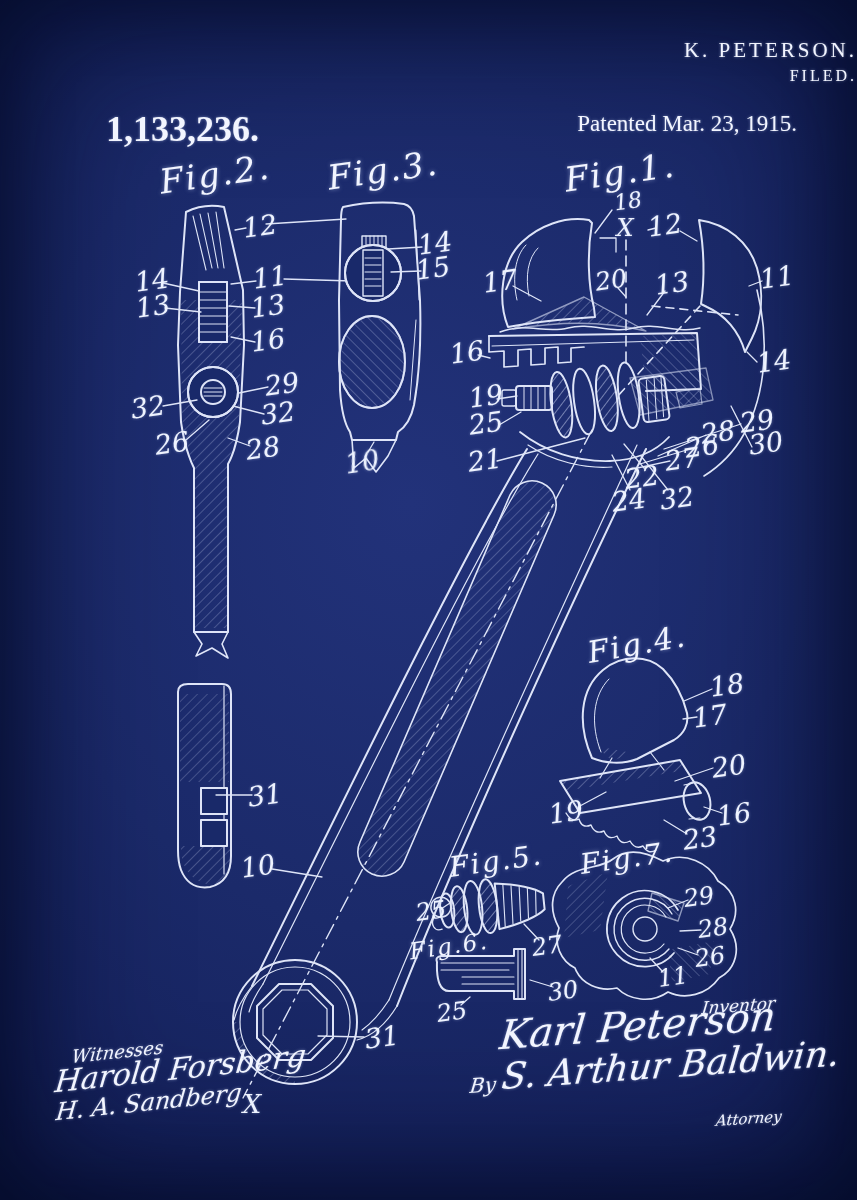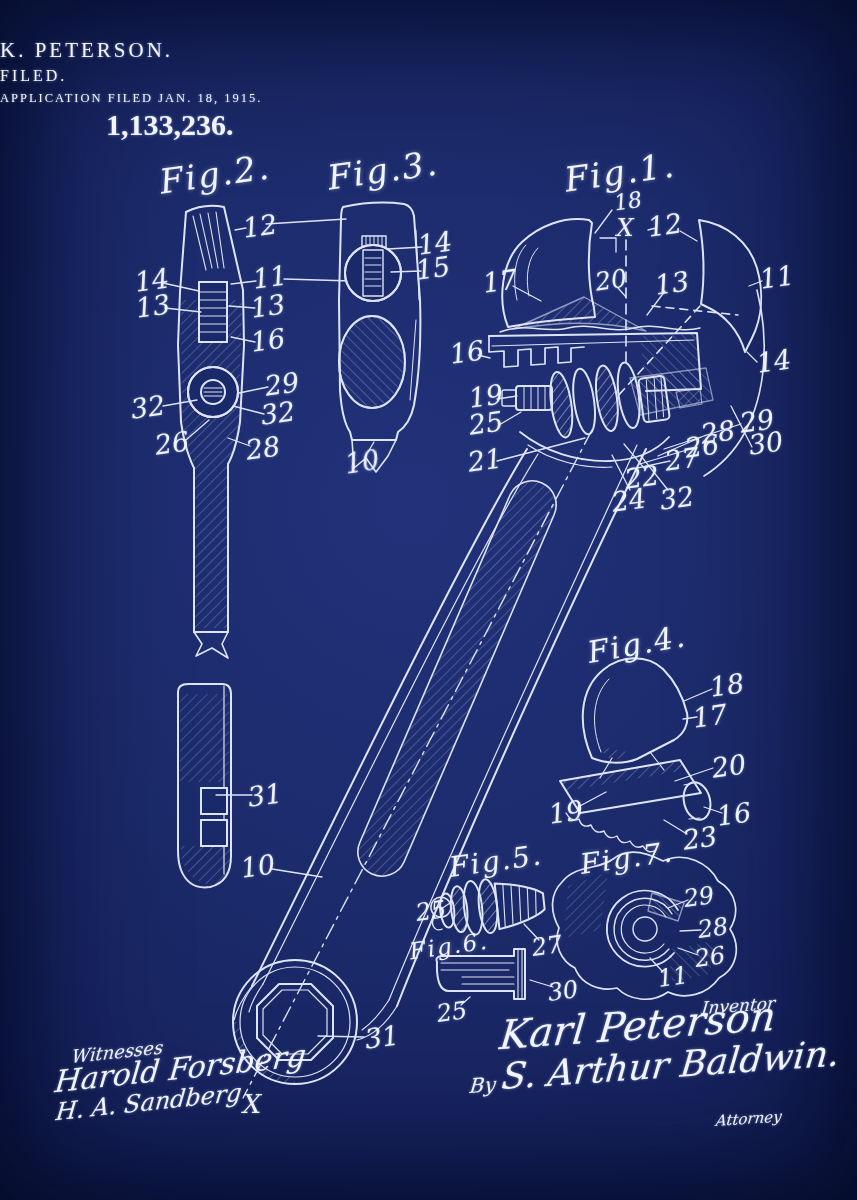--- a/index.html
+++ b/index.html
@@ -6,21 +6,21 @@
   .poster{
     position:relative;width:857px;height:1200px;overflow:hidden;
     background:
       radial-gradient(ellipse 110% 85% at 48% 42%, #22327a 0%, #1b2a6a 42%, #16235f 68%, #0e1946 100%);
     font-family:"Liberation Serif", serif;
   }
   .vignette{position:absolute;inset:0;pointer-events:none;
     box-shadow:inset 0 0 140px 30px rgba(2,6,30,.65), inset 0 0 60px 10px rgba(2,6,30,.35);}
   .art{position:absolute;left:0;top:0;}
   .txt{position:absolute;color:#f2f5ff;text-shadow:0 0 3px rgba(205,220,255,.5);white-space:nowrap;}
-  .center{left:0;right:0;text-align:left;}
+  .center{left:0;right:0;text-align:right;}
   .caps{letter-spacing:3px;}
   .plabel{position:absolute;color:#eef3ff;font-family:"DejaVu Serif",serif;font-style:italic;
     text-shadow:0 0 3px rgba(205,220,255,.45);white-space:nowrap;z-index:5;}
   .figlabel{position:absolute;color:#f2f5ff;font-family:"DejaVu Serif",serif;font-style:italic;
     letter-spacing:2px;text-shadow:0 0 4px rgba(205,220,255,.5);white-space:nowrap;z-index:5;}
   .script{font-family:"DejaVu Serif",serif;font-style:italic;transform-origin:left center;}
   .sig1{transform:rotate(-6deg) skewX(-12deg);}
   .sig2{transform:rotate(-4deg) skewX(-10deg);}
 </style>
 </head>
@@ -173,22 +173,22 @@
         <path d="M666,917 A24,24 0 1 0 664,944" stroke-width="1.2"></path>
         <circle cx="645" cy="929" r="12" stroke-width="1.4"></circle>
         <path d="M652,893 L684,903 L678,921 L648,911 Z" fill="url(#h2)" opacity=".6" stroke-width="1.4"></path>
         <path d="M688,900 L668,908 M701,930 L680,931 M698,955 L678,948 M663,972 L650,958" stroke-width="1.3"></path>
       </g>
     </g>
   </svg>
 
   <div class="txt center caps" style="top:38px;font-size:21px;">K. PETERSON.</div>
   <div class="txt center caps" style="top:67px;font-size:16px;">FILED.</div>
-  <div class="txt center" style="top:91px;font-size:12.5px;letter-spacing:2px;">APPLICATION FILED JAN. 18, 1915.</div>
-  <div class="txt" style="left:106px;top:108px;font-size:30px;font-weight:bold;">1,133,236.</div>
+  <div class="txt" style="left:106px;top:108px;font-size:36px;font-weight:bold;">1,133,236.</div>
+  <div class="txt" style="right:60px;top:111px;font-size:23px;">Patented Mar. 23, 1915.</div>
 
   <div>
       <span class="figlabel" style="left: 215px; top: 174px; font-size: 34px; transform: translate(-50%, -50%) rotate(-8deg);">Fig.2.</span>
       <span class="figlabel" style="left: 383px; top: 170px; font-size: 34px; transform: translate(-50%, -50%) rotate(-8deg);">Fig.3.</span>
       <span class="figlabel" style="left: 620px; top: 172px; font-size: 34px; transform: translate(-50%, -50%) rotate(-8deg);">Fig.1.</span>
       <span class="figlabel" style="left: 637px; top: 644px; font-size: 30px; transform: translate(-50%, -50%) rotate(-10deg);">Fig.4.</span>
       <span class="figlabel" style="left: 496px; top: 861px; font-size: 28px; transform: translate(-50%, -50%) rotate(-8deg);">Fig.5.</span>
       <span class="figlabel" style="left: 449px; top: 946px; font-size: 23px; transform: translate(-50%, -50%) rotate(-8deg);">Fig.6.</span>
       <span class="figlabel" style="left: 627px; top: 858px; font-size: 28px; transform: translate(-50%, -50%) rotate(-8deg);">Fig.7.</span>
     </div>

